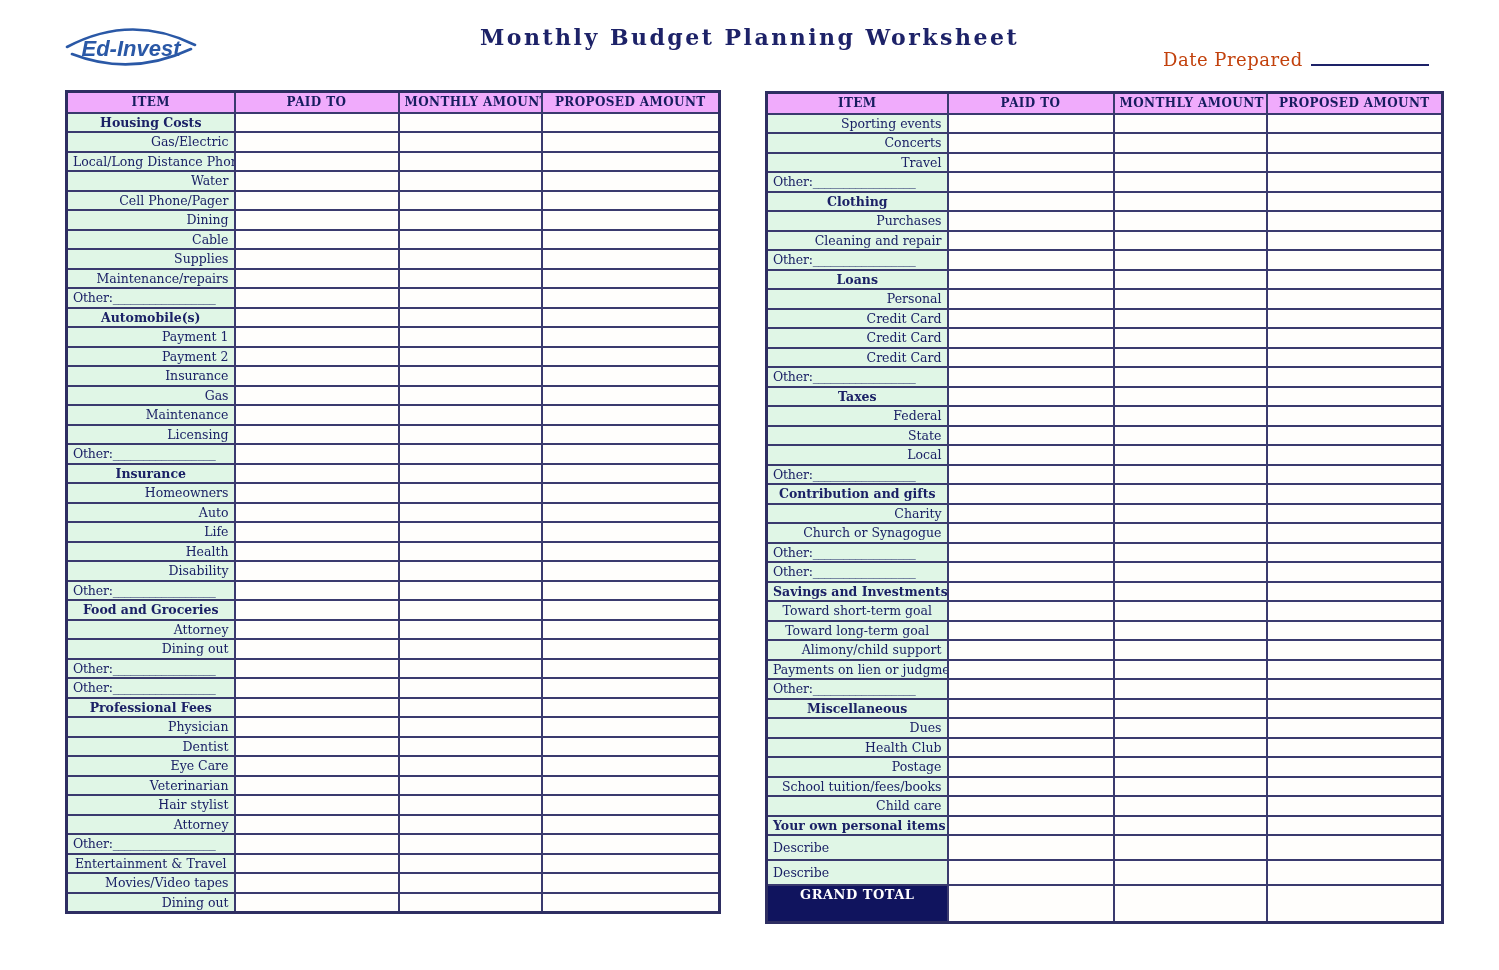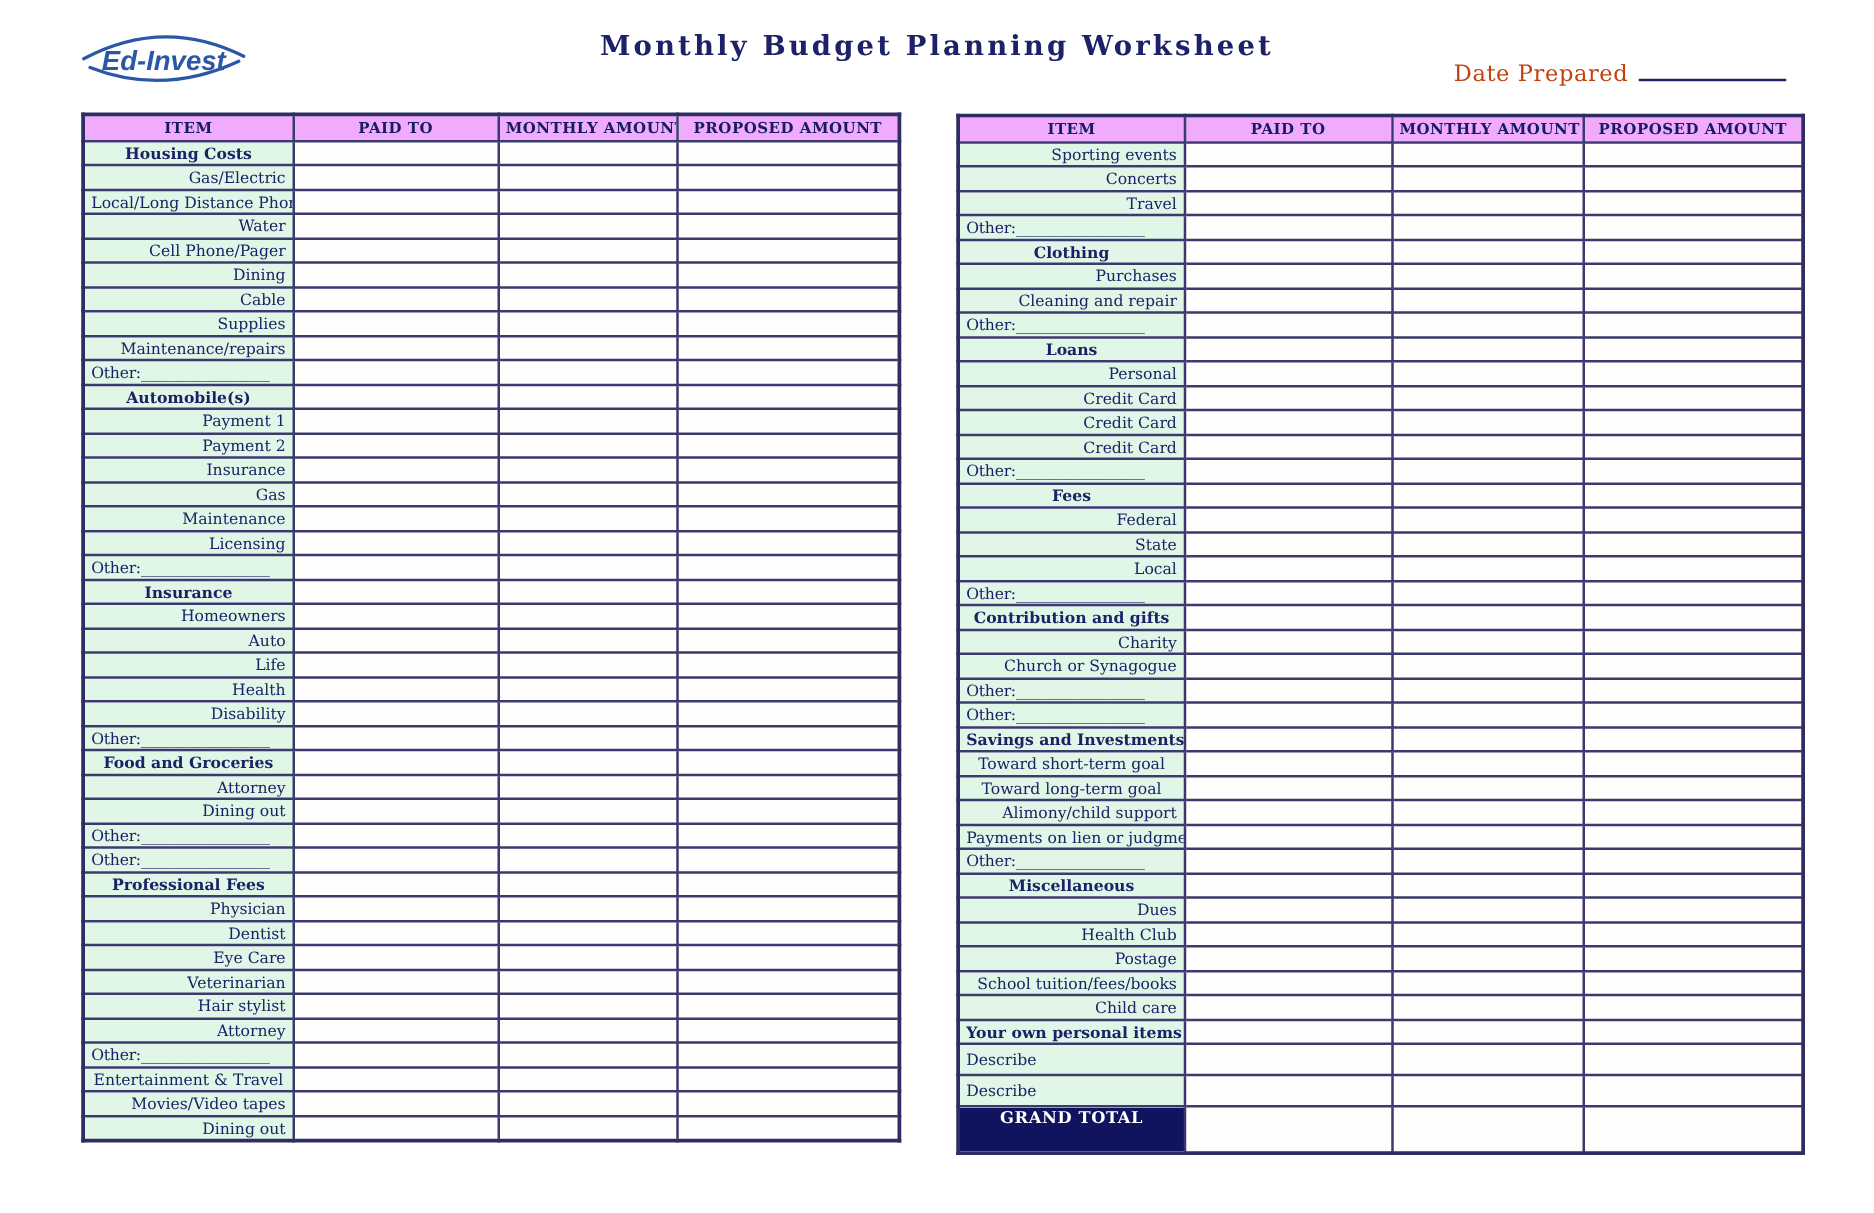--- a/index.html
+++ b/index.html
@@ -434,21 +434,21 @@
         <td class="blank"></td>
         <td class="blank"></td>
       </tr>
       <tr class="r-other">
         <td class="item-cell">Other:_________________</td>
         <td class="blank"></td>
         <td class="blank"></td>
         <td class="blank"></td>
       </tr>
       <tr class="r-category">
-        <td class="item-cell">Fees</td>
+        <td class="item-cell">Taxes</td>
         <td class="blank"></td>
         <td class="blank"></td>
         <td class="blank"></td>
       </tr>
       <tr class="r-item">
         <td class="item-cell">Federal</td>
         <td class="blank"></td>
         <td class="blank"></td>
         <td class="blank"></td>
       </tr>

